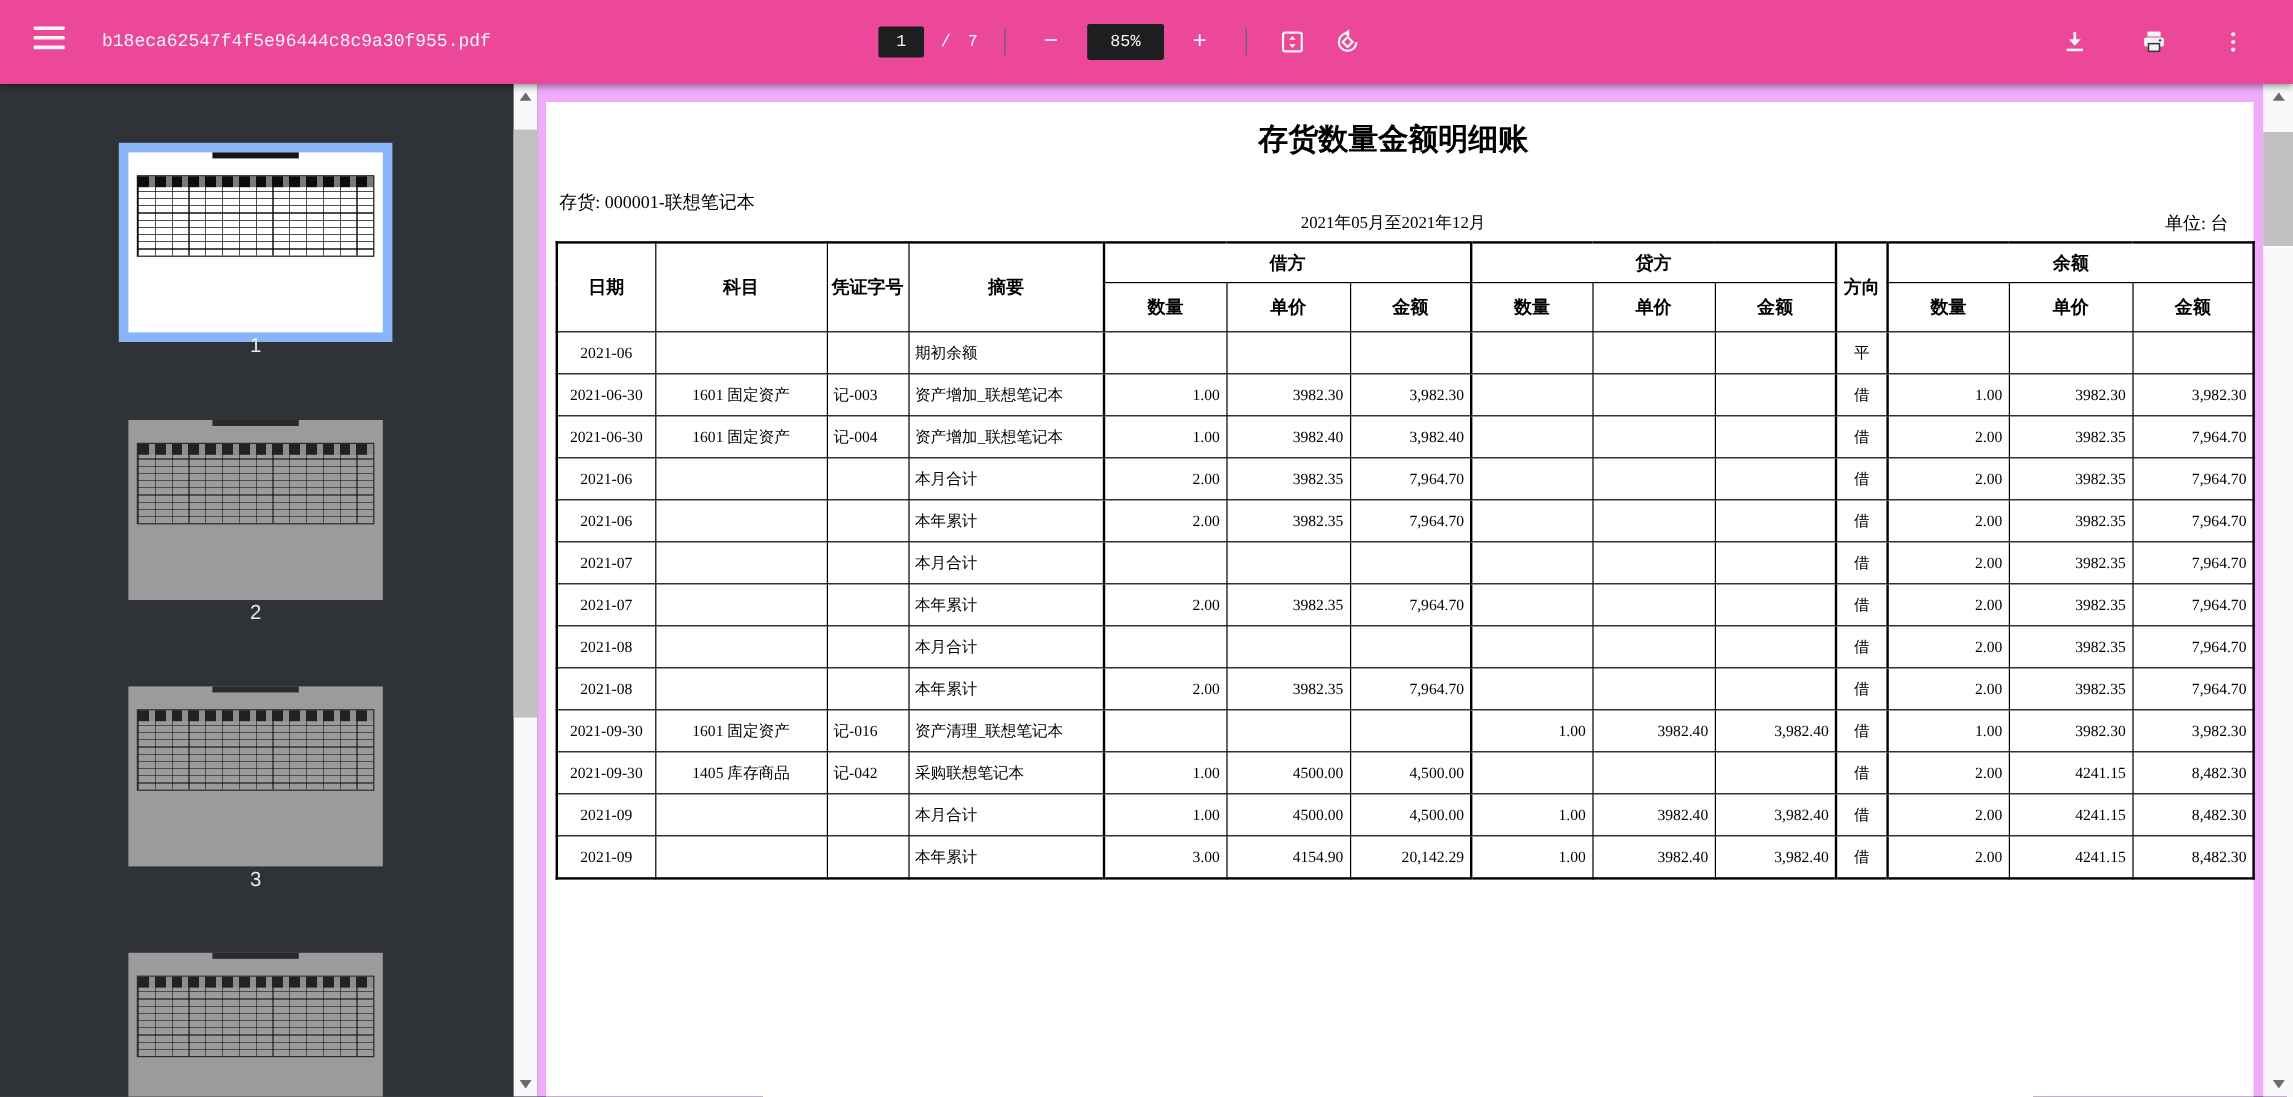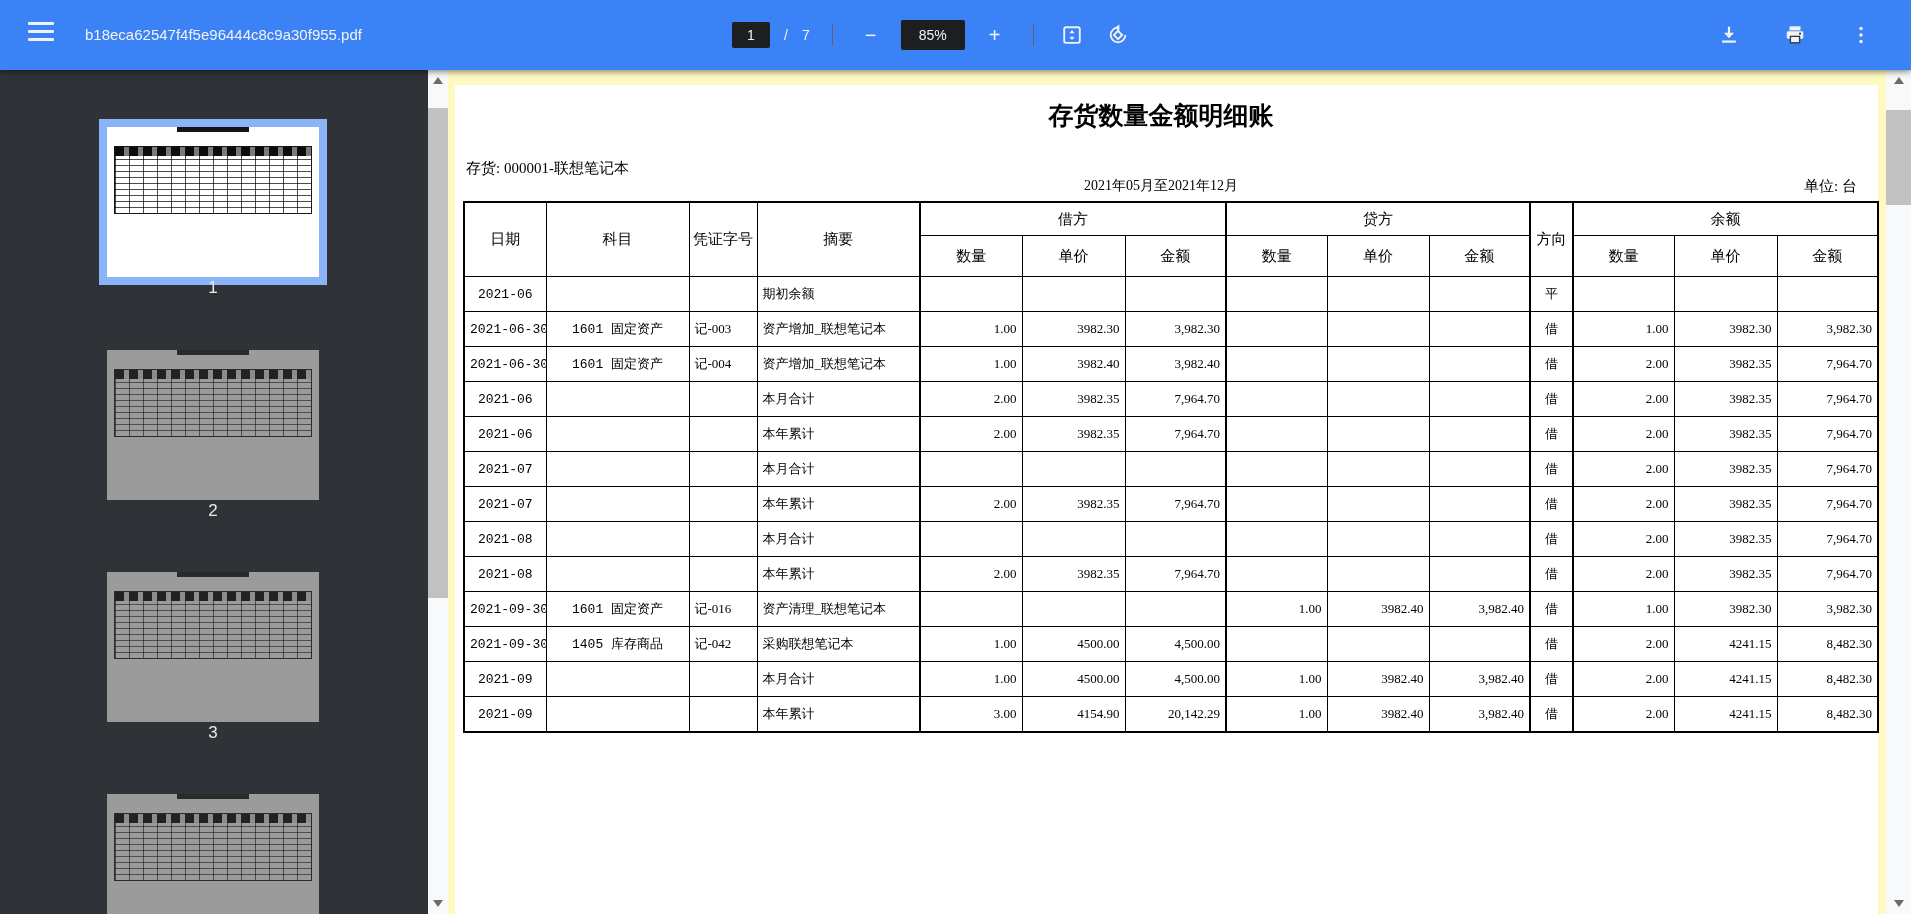--- a/index.html
+++ b/index.html
@@ -1,20 +1,20 @@
 <!DOCTYPE html>
 <html><head>
 <meta charset="utf-8">
 <style>
   html,body{margin:0;padding:0;background:#3c4043;font-family:"Liberation Sans",sans-serif;}
   .stage{position:relative;width:1911px;height:914px;overflow:hidden;background:#3c4043;}
 
   
-  .toolbar{position:absolute;left:0;top:0;width:1911px;height:70px;background:#3b82f6;
-           box-shadow:0 2px 6px rgba(0,0,0,.45);z-index:5;color:#f1f3f4;}
+  .toolbar{position:absolute;left:0;top:0;width:1911px;height:70px;background:#ec4899;
+           box-shadow:0 2px 6px rgba(0,0,0,.45);z-index:5;color:#f1f3f4;font-family:Liberation Mono, monospace;}
   .menu-btn{position:absolute;left:28px;top:22px;width:28px;height:26px;cursor:pointer;}
   .menu-btn span{display:block;width:26px;height:3px;background:#f1f3f4;margin:0 0 5px 0;border-radius:1px;}
   .filename{position:absolute;left:85px;top:26px;font-size:15px;color:#f1f3f4;white-space:nowrap;}
   .center-controls{position:absolute;left:732px;top:0;height:70px;display:flex;align-items:center;gap:14px;}
   .dark-box{background:#1c1e1f;border-radius:2px;color:#f1f3f4;font-size:14px;
             display:flex;align-items:center;justify-content:center;}
   .page-box{width:38px;height:26px;}
   .zoom-box{width:64px;height:30px;}
   .tb-label{font-size:14px;color:#f1f3f4;}
   .tb-sep{width:1px;height:22px;background:#5f6368;margin:0 8px;}
@@ -50,39 +50,39 @@
   .sb-left{left:428px;width:20px;}
   .sb-right{right:0;width:25px;}
   .sb-arrow{position:absolute;left:0;width:100%;height:17px;display:flex;align-items:center;justify-content:center;cursor:pointer;}
   .sb-arrow.up{top:2px;}
   .sb-arrow.down{bottom:2px;}
   .tri-up{width:0;height:0;border-left:5px solid transparent;border-right:5px solid transparent;border-bottom:7px solid #6b6b6b;}
   .tri-down{width:0;height:0;border-left:5px solid transparent;border-right:5px solid transparent;border-top:7px solid #6b6b6b;}
   .sb-thumb{position:absolute;left:0;width:100%;background:#c1c1c1;cursor:pointer;}
 
   
-  .viewer{position:absolute;left:448px;top:70px;width:1463px;height:844px;background:#fef9c3;}
+  .viewer{position:absolute;left:448px;top:70px;width:1463px;height:844px;background:#f0abfc;}
   .pdf-page{position:absolute;left:7px;top:15px;width:1423px;height:829px;background:#ffffff;color:#000;}
   .doc-title{position:absolute;left:0;right:11px;top:14px;text-align:center;font-size:25px;font-weight:700;
              font-family:"Liberation Sans",sans-serif;}
   .doc-meta-left{position:absolute;left:11px;top:74px;font-size:15px;font-family:"Liberation Serif","DejaVu Serif",serif;}
   .doc-period{position:absolute;left:0;right:11px;top:92px;text-align:center;font-size:14px;
               font-family:"Liberation Serif","DejaVu Serif",serif;}
   .doc-unit{position:absolute;right:21px;top:92px;font-size:15px;font-family:"Liberation Serif","DejaVu Serif",serif;}
 
   table.ledger{position:absolute;left:8px;top:116px;width:1412px;border-collapse:collapse;table-layout:fixed;
                border:2px solid #000;}
   .ledger th,.ledger td{border:1px solid #000;overflow:hidden;white-space:nowrap;}
-  .ledger th{font-size:15px;font-weight:400;font-family:"Liberation Sans",sans-serif;text-align:center;}
+  .ledger th{font-size:15px;font-weight:700;font-family:"Liberation Sans",sans-serif;text-align:center;}
   .ledger thead tr:first-child th{height:30px;}
   .ledger thead tr:last-child th{height:38px;margin-left:12px;}
   .ledger td{height:34px;font-size:13px;font-family:"Liberation Serif","DejaVu Serif",serif;padding:0 5px;}
   .thick-l{border-left-width:2px !important;}
   .thick-r{border-right-width:2px !important;}
-  td.a-c{text-align:center;font-family:Liberation Mono, monospace;}
+  td.a-c{text-align:center;}
   td.a-l{text-align:left;}
   td.a-r{text-align:right;}
 </style>
 </head>
 <body>
 
 <div class="stage">
 
   <header class="toolbar">
     <div class="menu-btn">

